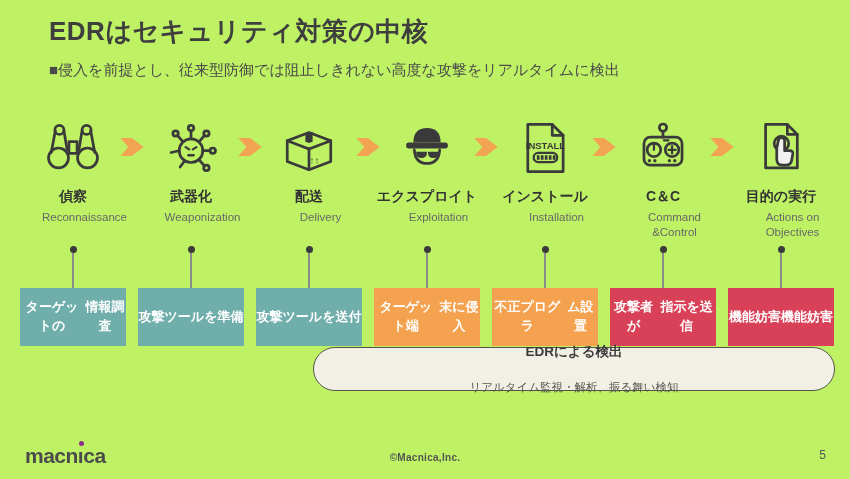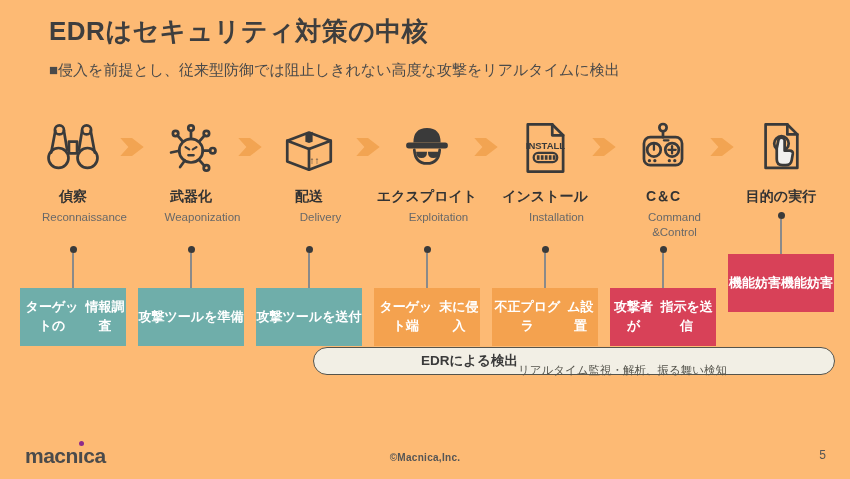--- a/index.html
+++ b/index.html
@@ -1,19 +1,19 @@
 <!DOCTYPE html>
 <html style="--teal: #6FAEAA; --orange: #F4A24F; --red: #D84158; --arrow: #F2A452; --pill-bg: #F2EFE5; --pill-border: #55544C;"><head>
 <meta charset="utf-8">
 <style>
   * { margin:0; padding:0; box-sizing:border-box; }
   html,body { width:850px; height:479px; }
   .slide {
     position:relative; width:850px; height:479px;
-    background:#fdba74; overflow:hidden;
+    background:#bef264; overflow:hidden;
     font-family:"Liberation Sans", sans-serif;
   }
   .title {
     position:absolute; left:49px; top:14px;
     font-size:26px; font-weight:bold; color:#3e3e3e; letter-spacing:0.5px;
   }
   .subtitle {
     position:absolute; left:49px; top:61px;
     font-size:15px; color:#4a4a4a;
   }
@@ -37,23 +37,23 @@
   .arrow-shape { fill:var(--arrow); }
   .a0{left:100px}.a1{left:218px}.a2{left:336px}.a3{left:454px}.a4{left:572px}.a5{left:690px}
   
   .ic { width:58px; height:60px; }
   .ic * { stroke:#3a3a3a; stroke-width:3; fill:none; stroke-linecap:round; stroke-linejoin:round; }
   .ic .fill { fill:#3a3a3a; stroke:none; }
   .ic .thin { stroke-width:2.5; }
   .ic text { stroke:none; fill:#3a3a3a; font-family:"Liberation Sans",sans-serif; font-weight:bold; }
   .ic .bgfill { fill:#F0F0EF; stroke:#3a3a3a; stroke-width:3; }
   .edr-pill {
-    position:absolute; left:313px; top:347px; width:522px; height:28px;
+    position:absolute; left:313px; top:347px; width:522px; height:44px;
     border-radius:23px; background:var(--pill-bg); border:1.2px solid var(--pill-border);
-    display:flex; flex-direction:row; align-items:center; justify-content:center;text-align:right;
+    display:flex; flex-direction:column; align-items:center; justify-content:center;text-align:right;
   }
   .edr-title { font-size:13.5px; font-weight:bold; color:#3a3a3a; }
   .edr-sub { font-size:11.5px; color:#55544c; margin-top:19px; }
   .logo {
     position:absolute; left:25px; top:444px;
     font-size:21px; font-weight:800; letter-spacing:-0.5px; color:#4b4b4b;
   }
   .logo-i { position:relative; display:inline-block; }
   .logo-i::after {
     content:""; position:absolute; left:1px; top:-3px;
@@ -239,20 +239,22 @@
       <div class="icon-zone">
         <svg class="ic" viewBox="0 0 64 64">
           <path d="M15 6 H39 L50 17 V54 H15 Z"></path>
           <path d="M39 6 V17 H50"></path>
           <circle cx="32.5" cy="27" r="8"></circle>
           <circle class="thin" cx="32.5" cy="27" r="3.5"></circle>
           <path class="bgfill" d="M29 24 a3.5 3.5 0 0 1 7 0 v11 h5.5 q4 0 3.5 3.5 l-1.2 7 q-1 5.5 -6.5 5.5 h-3.5 q-6.5 0 -6.5 -6.5 v-12 z"></path>
         </svg>
       </div>
       <div class="jp">目的の実行</div>
+      <div class="en">Actions on
+Objectives</div>
       <div class="connector">
           <div class="dot"></div>
           <div class="line"></div>
         </div>
       <div class="box box-red">
         <span>機能妨害</span>
         <span>機能妨害</span>
       </div>
     </div>
 

